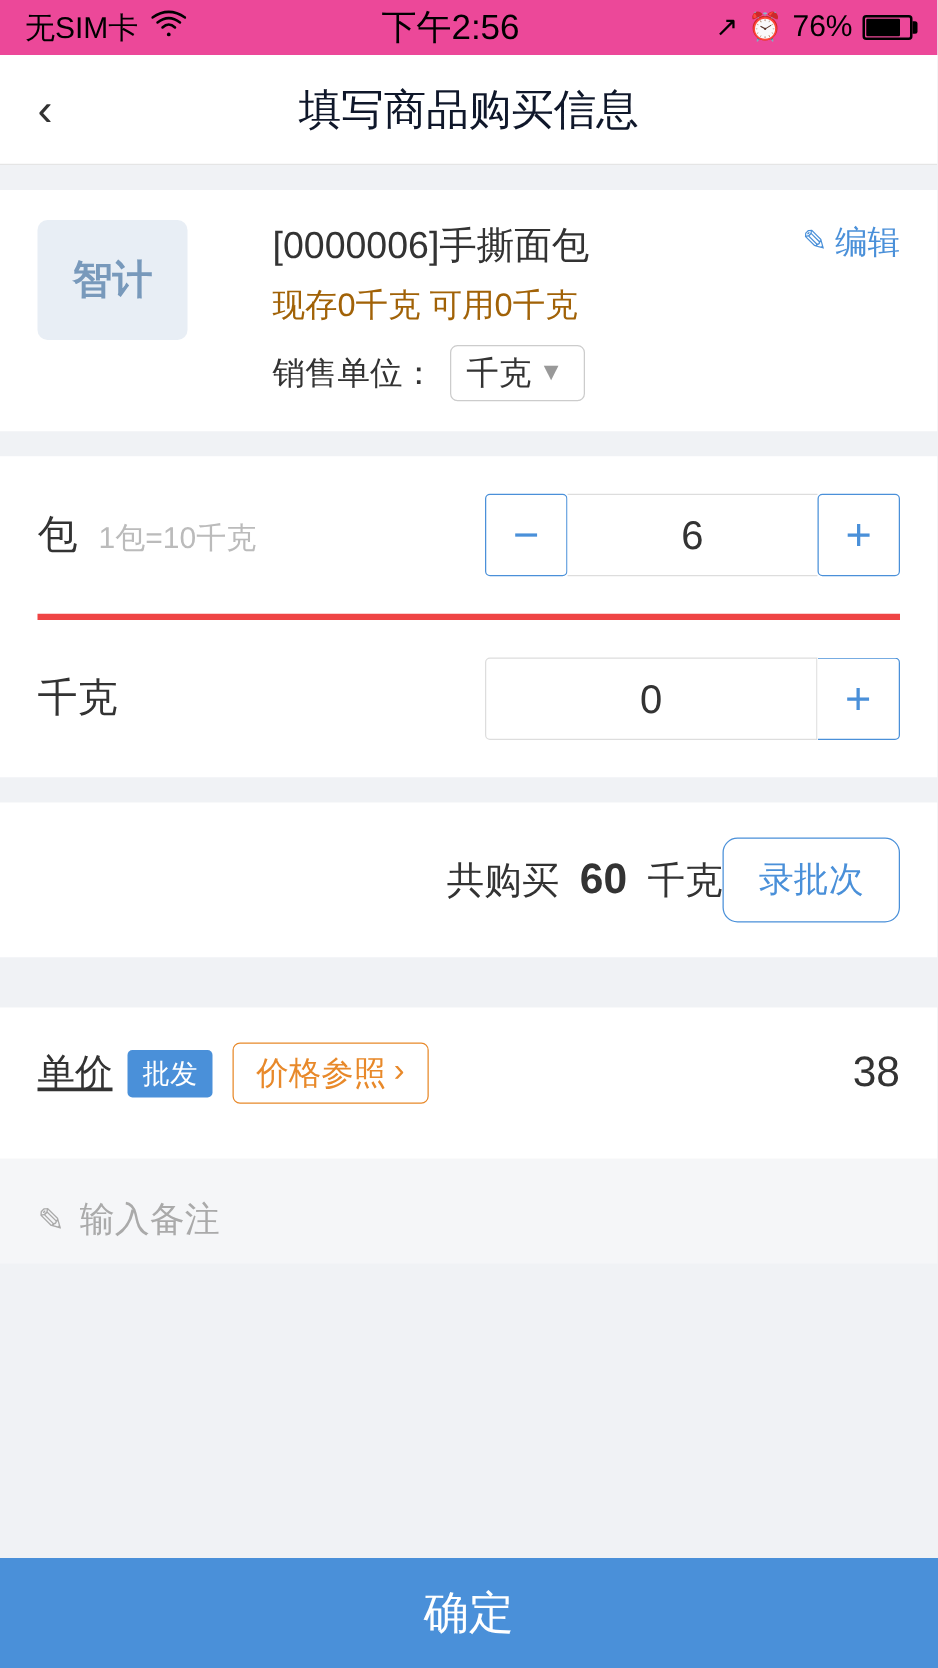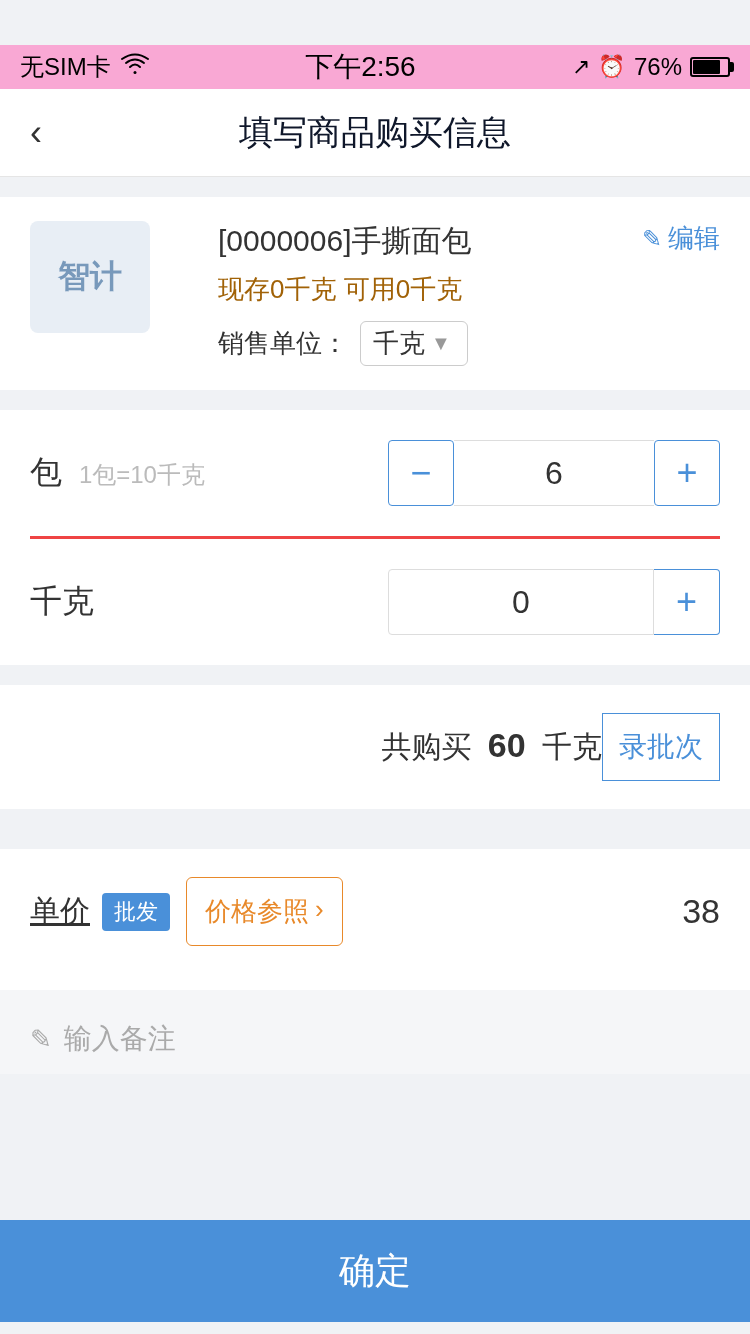--- a/index.html
+++ b/index.html
@@ -9,27 +9,26 @@
       min-height: 1334px;
       font-family: -apple-system, "PingFang SC", "Helvetica Neue", sans-serif;
       background: #f0f2f5;
       overflow-x: hidden;
     }
 
     
     .status-bar {
       width: 750px;
       height: 44px;
-      background: #f9a8d4;
+      background: #ec4899;
       display: flex;
       align-items: center;
       justify-content: space-between;
       padding: 0 20px;
       font-size: 26px;
-      margin-top: 45px;
     }
     .status-left {
       display: flex;
       align-items: center;
       gap: 10px;
       font-size: 24px;
       color: #000;
     }
     .status-center {
       font-size: 28px;
@@ -107,21 +106,21 @@
       background: #fff;
       margin-top: 20px;
       padding: 24px 30px;
       display: flex;
       align-items: flex-start;
       gap: 20px;
       position: relative;
     }
     .product-thumb {
       width: 120px;
-      height: 112px;
+      height: 96px;
       background: #e8eef5;
       border-radius: 8px;
       display: flex;
       align-items: center;
       justify-content: center;
       flex-shrink: 0;
     }
     .product-thumb-logo {
       font-size: 32px;
       color: #7899bb;
@@ -184,21 +183,21 @@
       height: 20px;
     }
     .qty-section {
       background: #fff;
       padding: 0 30px;
     }
     .qty-row {
       display: flex;
       align-items: center;
       padding: 30px 0;
-      border-bottom: 3px solid #ef4444;
+      border-bottom: 5px solid #ef4444;
     }
     .qty-row:last-child {
       border-bottom: none;
     }
     .qty-label {
       flex: 1;
       font-size: 32px;
       color: #333;
     }
     .qty-hint {
@@ -275,23 +274,23 @@
     .total-text {
       flex: 1;
       font-size: 30px;
       color: #333;
       text-align: right;
     }
     .batch-btn {
       border: 1px solid #4a90d9;
       color: #4a90d9;
       background: #fff;
-      padding: 14px 16px;
+      padding: 14px 28px;
       font-size: 28px;
-      border-radius: 0;
+      border-radius: 12px;
       cursor: pointer;
     }
 
     
     .price-section {
       background: #fff;
       padding: 28px 30px 20px;
       margin-top: 20px;
     }
     .price-row {
@@ -310,21 +309,21 @@
       color: #fff;
       font-size: 22px;
       padding: 4px 12px;
       border-radius: 4px;
       margin-right: 16px;
     }
     .price-ref-btn {
       border: 1.5px solid #e8892a;
       color: #e8892a;
       background: #fff;
-      padding: 16px 18px;
+      padding: 6px 18px;
       font-size: 26px;
       border-radius: 6px;
       display: flex;
       align-items: flex-start;
       gap: 6px;
       cursor: pointer;
     }
     .price-value {
       flex: 1;
       text-align: right;
@@ -358,24 +357,24 @@
 
     
     .spacer {
       height: 280px;
       background: #f0f2f5;
     }
 
     
     .bottom-btn {
       position: fixed;
-      bottom: 12px;
+      bottom: 0;
       left: 0;
       width: 750px;
-      height: 102px;
+      height: 88px;
       background: #4a90d9;
       display: flex;
       align-items: center;
       justify-content: center;
       cursor: pointer;
     }
     .bottom-btn-text {
       font-size: 36px;
       color: #fff;
       font-weight: 500;

